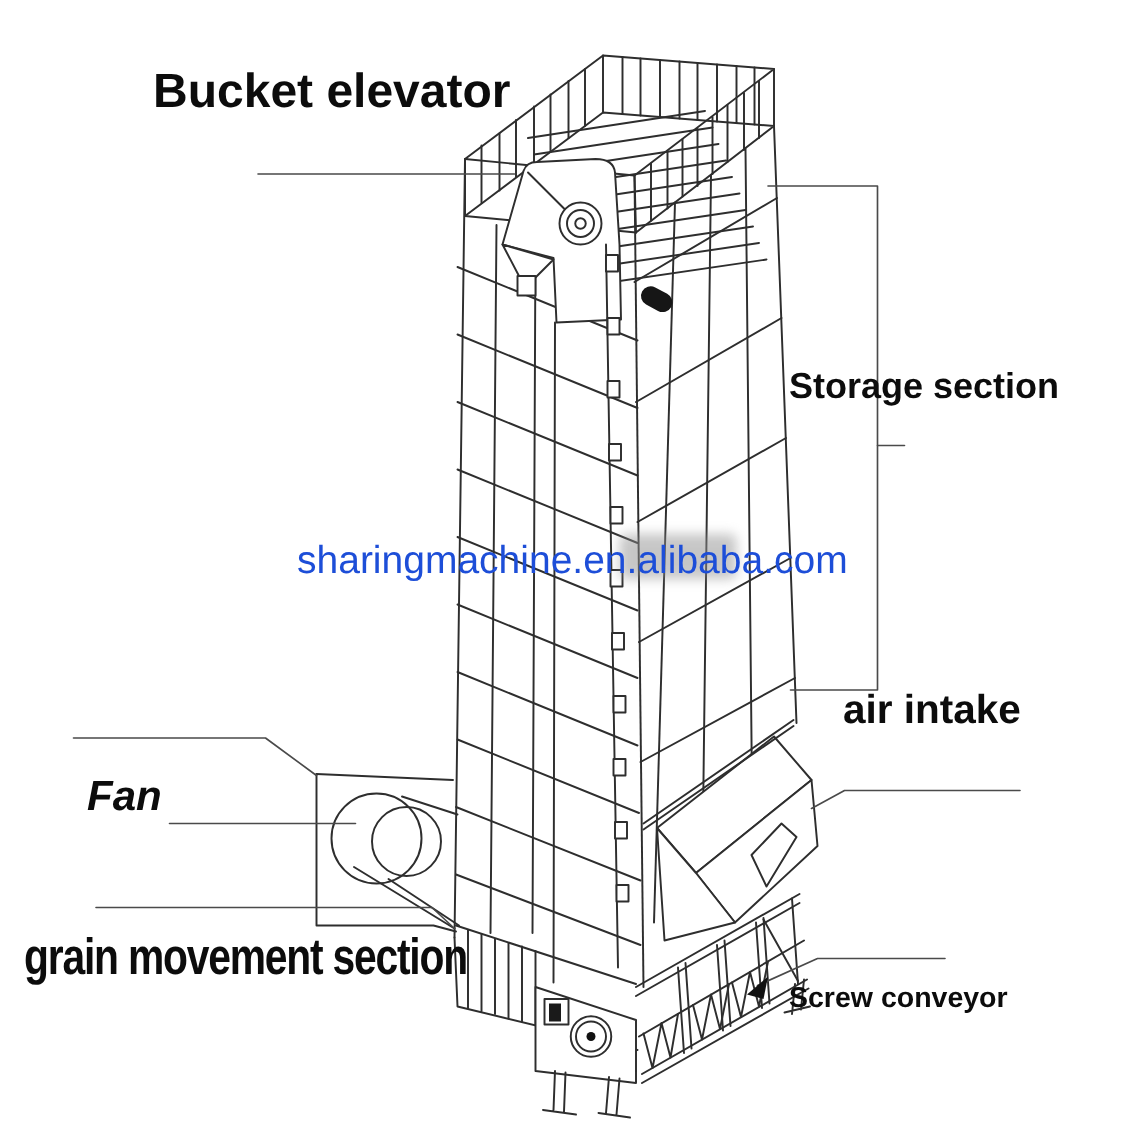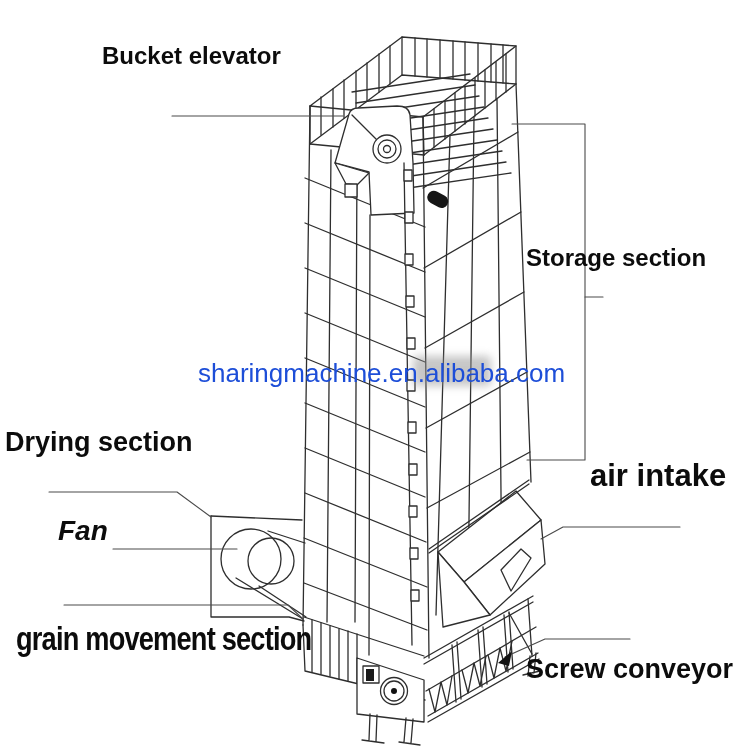--- a/index.html
+++ b/index.html
@@ -1,27 +1,27 @@
 <!DOCTYPE html>
 <html><head>
 <meta charset="utf-8">
 <style>
   html,body{margin:0;padding:0;background:#ffffff;}
   #stage{position:relative;width:750px;height:750px;background:#ffffff;overflow:hidden;
          font-family:"Liberation Sans",sans-serif;}
   #stage svg{position:absolute;left:0;top:0;}
   .lbl{position:absolute;color:#0c0c0c;font-weight:bold;white-space:nowrap;line-height:1;}
-  #lbl-bucket {left:102px;top:44px;font-size:24px;}
+  #lbl-bucket {left:102px;top:44px;font-size:32px;}
   #lbl-storage{left:526px;top:246px;font-size:24px;}
-  #lbl-air    {left:562px;top:460px;font-size:31px;margin-left:28px;}
+  #lbl-air    {left:562px;top:460px;font-size:27px;}
   #lbl-drying {left:5px;top:429px;font-size:27px;}
   #lbl-fan    {left:58px;top:517px;font-size:28px;font-style:italic;}
   #lbl-grain  {left:16px;top:621px;font-size:34px;letter-spacing:-1px;
                transform:scaleX(0.8);transform-origin:0 0;}
-  #lbl-screw  {left:526px;top:656px;font-size:27px;}
+  #lbl-screw  {left:526px;top:656px;font-size:19px;}
   #wm-patch{position:absolute;left:413px;top:356px;width:78px;height:30px;
             background:#8f8f8f;opacity:.5;filter:blur(4px);border-radius:4px;}
   #watermark{position:absolute;left:198px;top:358px;font-size:26px;color:#1d4ed8;
              letter-spacing:0px;white-space:nowrap;}
   .stroke{fill:none;stroke:#2e2e2e;stroke-width:1.3;stroke-linecap:round;stroke-linejoin:round;}
   .wfill{fill:#ffffff;stroke:#2e2e2e;stroke-width:1.3;stroke-linejoin:round;}
   .leader{fill:none;stroke:#4a4a4a;stroke-width:1.1;stroke-linecap:round;stroke-linejoin:round;}
 </style>
 </head>
 <body>
@@ -211,17 +211,16 @@
     <polygon points="498,663 512,651 509,666" fill="#111"></polygon>
   </g>
 </svg>
 
   <div id="wm-patch"></div>
   <div id="watermark">sharingmachine.en.alibaba.com</div>
 
   <div class="lbl" id="lbl-bucket">Bucket elevator</div>
   <div class="lbl" id="lbl-storage">Storage section</div>
   <div class="lbl" id="lbl-air">air intake</div>
-  <div class="lbl" id="lbl-drying">Drying section</div>
   <div class="lbl" id="lbl-fan">Fan</div>
   <div class="lbl" id="lbl-grain">grain movement section</div>
   <div class="lbl" id="lbl-screw">Screw conveyor</div>
 </div>
 
 </body></html>

